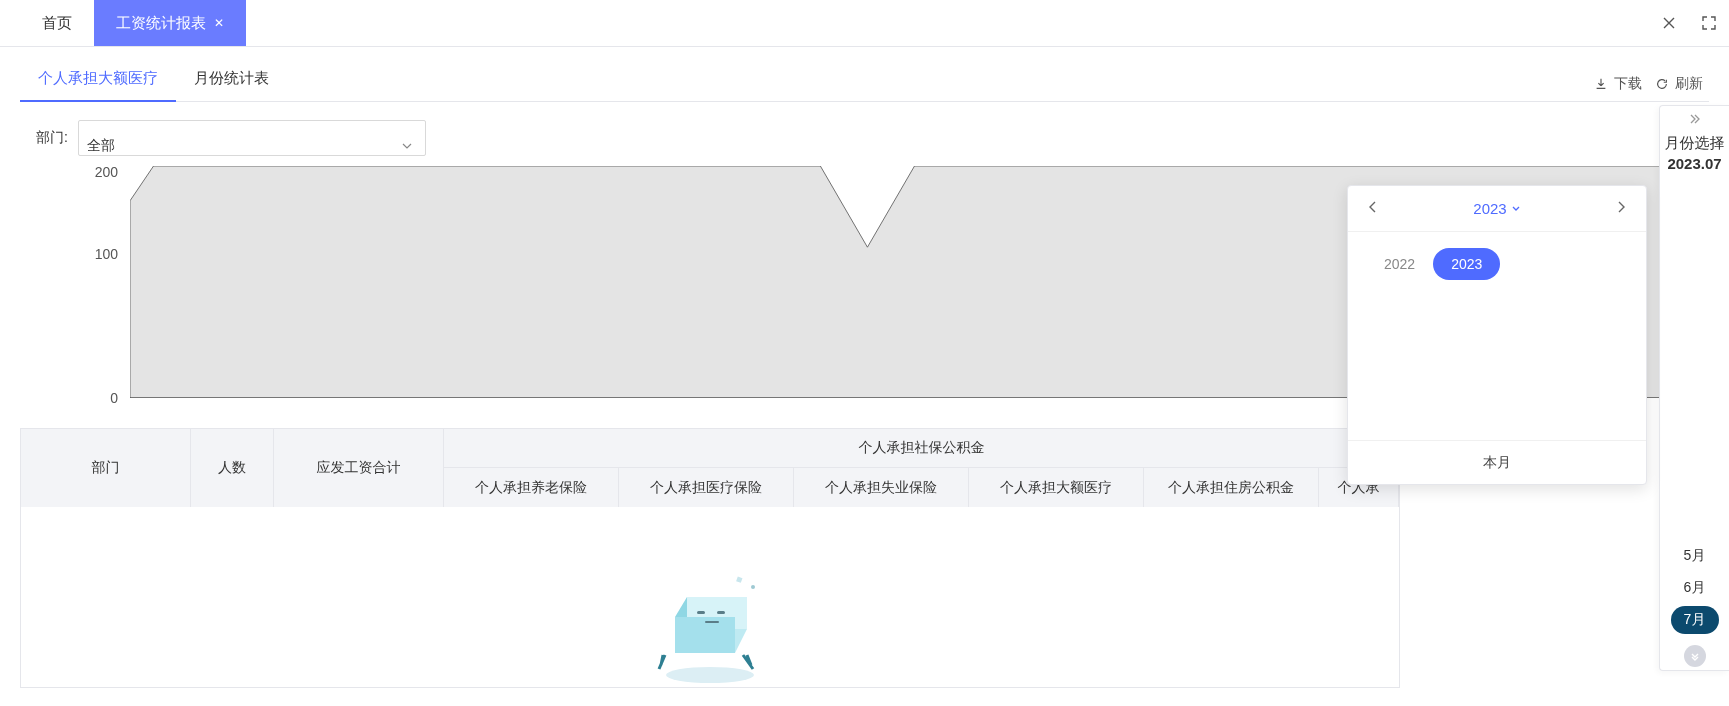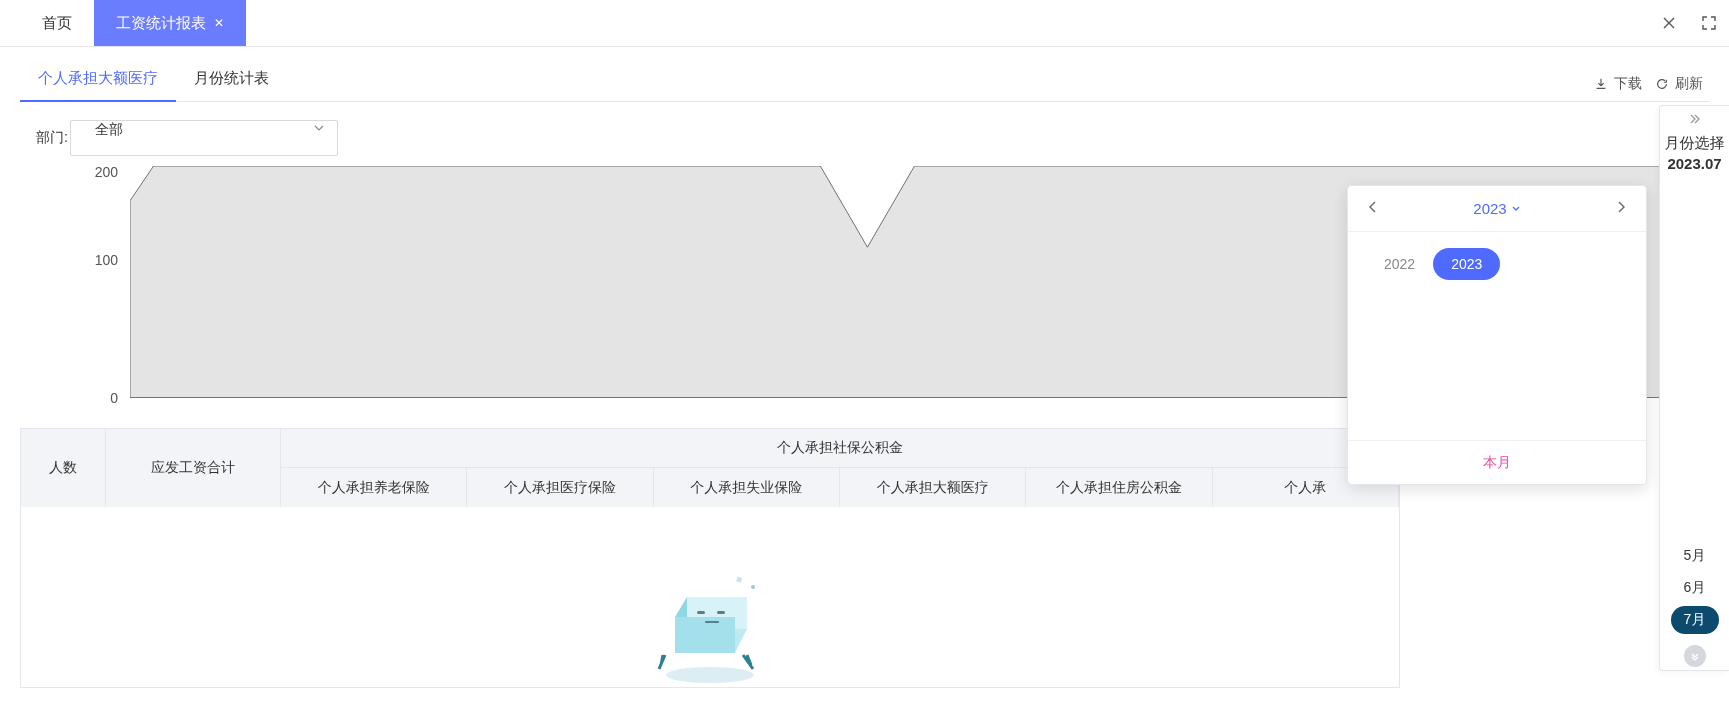--- a/index.html
+++ b/index.html
@@ -18,30 +18,30 @@
 
   
   .view-row { display: flex; align-items: flex-end; justify-content: space-between; padding-top: 12px; border-bottom: 1px solid #e5e6eb; }
   .view-tabs { display: flex; }
   .view-tab { padding: 10px 18px 12px; font-size: 15px; cursor: pointer; border-bottom: 2px solid transparent; margin-bottom: -1px; }
   .view-tab.active { color: #4f6bff; border-bottom-color: #4f6bff; }
   .view-actions { display: flex; gap: 13px; padding-bottom: 8px; padding-right: 6px; }
   .action-link { display: flex; align-items: center; gap: 6px; color: #555; cursor: pointer; font-size: 14px; }
 
   
-  .filter-row { display: flex; align-items: center; gap: 2px; padding: 18px 0 10px 16px; }
+  .filter-row { display: flex; align-items: center; gap: 10px; padding: 18px 0 10px 16px; }
   .filter-label { color: #333; }
-  .select { position: relative; width: 268px; height: 36px; border: 1px solid #d9d9d9; border-radius: 2px; display: flex; align-items: flex-start; padding: 0 24px; cursor: pointer; background: #fff; }
+  .select { position: relative; width: 348px; height: 36px; border: 1px solid #d9d9d9; border-radius: 2px; display: flex; align-items: flex-end; padding: 0 8px; cursor: pointer; background: #fff; }
   .select .caret { position: absolute; right: 12px; color: #888; }
 
   
   .chart-wrap { position: relative; height: 232px; margin-left: 60px; margin-right: 10px; }
   .chart-y { position: absolute; left: -12px; width: 50px; text-align: right; color: #555; font-size: 14px; }
   .chart-y.y0 { bottom: -8px; }
-  .chart-y.y1 { top: 86px; }
+  .chart-y.y1 { top: 80px; }
   .chart-y.y2 { top: -2px; }
   .chart-svg { position: absolute; left: 50px; right: 0; top: 0; bottom: 0; }
 
   
   .tbl { margin-top: 30px; border: 1px solid #e5e6eb; width: 1380px; overflow: hidden; }
   .tbl-header { display: flex; }
   .tbl-header .hcell { background: #f3f4f7; border-right: 1px solid #e5e6eb; display: flex; align-items: center; justify-content: center; color: #333; }
   .hcell.two { height: 78px; }
   .col-dept { width: 175px; }
   .col-count { width: 85px; }
@@ -68,21 +68,21 @@
   .ms-expand .circ { width: 22px; height: 22px; border-radius: 50%; background: #d5d7df; display: flex; align-items: center; justify-content: center; }
 
   
   .year-pop { position: absolute; top: 185px; right: 82px; width: 300px; background: #fff; border: 1px solid #e5e6eb; box-shadow: 0 4px 16px rgba(0,0,0,.12); border-radius: 4px; z-index: 50; }
   .yp-head { height: 46px; display: flex; align-items: center; justify-content: space-between; padding: 0 14px; border-bottom: 1px solid #f0f0f0; }
   .yp-arrow { color: #666; cursor: pointer; padding: 4px; }
   .yp-year { color: #4f6bff; font-size: 15px; display: flex; align-items: center; gap: 4px; cursor: pointer; }
   .yp-body { min-height: 208px; padding: 16px 18px; display: flex; align-items: flex-start; }
   .yp-item { height: 32px; padding: 0 18px; border-radius: 16px; display: flex; align-items: center; justify-content: center; cursor: pointer; color: #888; }
   .yp-item.selected { background: #4f6bff; color: #fff; }
-  .yp-foot { height: 44px; border-top: 1px solid #f0f0f0; display: flex; align-items: center; justify-content: center; color: #ec4899; cursor: pointer; }
+  .yp-foot { height: 44px; border-top: 1px solid #f0f0f0; display: flex; align-items: center; justify-content: center; color: #404040; cursor: pointer; }
 
 </style>
 </head>
 <body>
 
 <div class="app-tabs">
   <div class="app-tab">
     <span>首页</span>
   </div>
   <div class="app-tab active">
@@ -149,20 +149,21 @@
     <div class="chart-svg">
       <svg id="chartsvg" width="100%" height="100%" viewBox="0 0 1000 200" preserveAspectRatio="none">
         <polygon id="chart-poly" fill="#e4e4e4" stroke="#555" stroke-width="0.6" points="0,200 0,30 15,0 440,0 470,70 500,0 1000,0 1000,200"></polygon>
         <line x1="0" y1="200" x2="1000" y2="200" stroke="#444" stroke-width="1"></line>
       </svg>
     </div>
   </div>
 
   <div class="tbl">
     <div class="tbl-header">
+      <div class="hcell two col-dept">部门</div>
       <div class="hcell two col-count">人数</div>
       <div class="hcell two col-total">应发工资合计</div>
       <div class="group">
         <div class="group-title">个人承担社保公积金</div>
         <div class="group-cols" id="subcols">
             <div class="sub">个人承担养老保险</div>
             <div class="sub">个人承担医疗保险</div>
             <div class="sub">个人承担失业保险</div>
             <div class="sub">个人承担大额医疗</div>
             <div class="sub">个人承担住房公积金</div>

